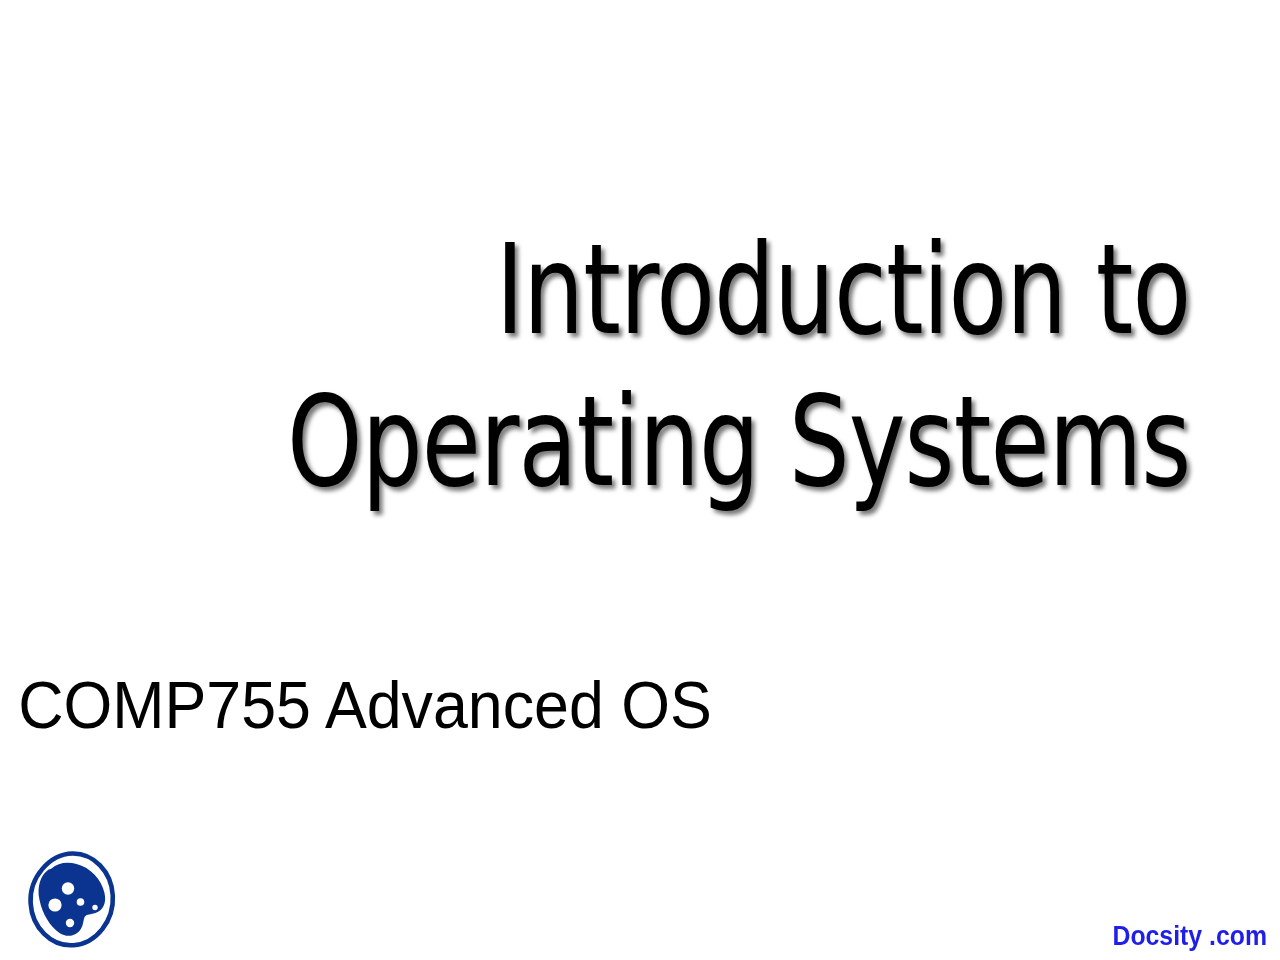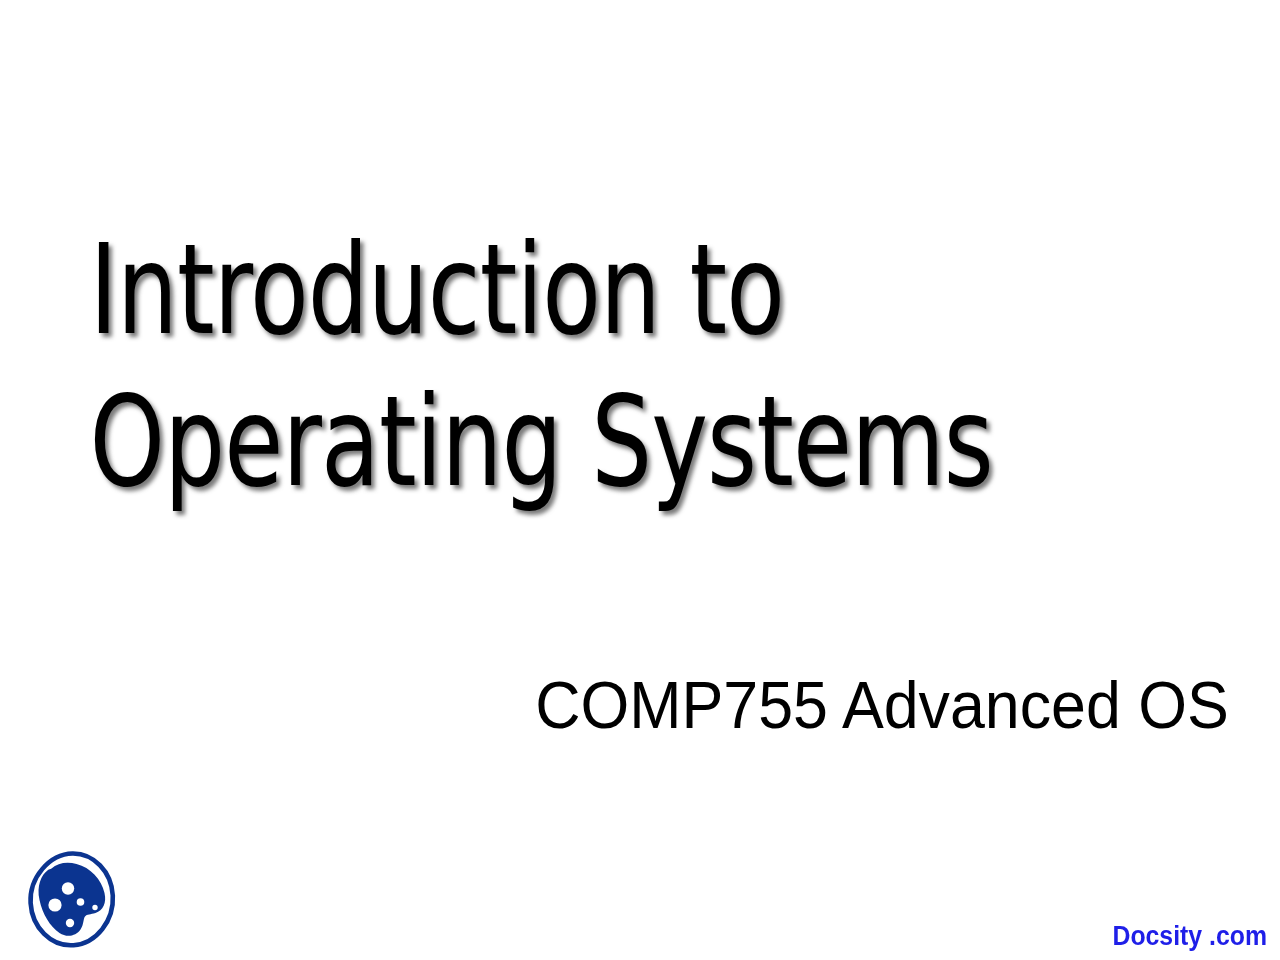--- a/index.html
+++ b/index.html
@@ -16,21 +16,21 @@
     overflow: hidden;
     font-family: "Liberation Sans", sans-serif;
   }
 
   
   .title-block {
     position: absolute;
     left: 0;
     top: 214px;
     width: 1280px;
-    text-align: left;
+    text-align: right;
   }
 
   .title-line {
     display: block;
     font-family: "DejaVu Sans Condensed", "Liberation Sans Narrow", "Liberation Sans", sans-serif;
     font-weight: 400;
     font-size: 124px;
     line-height: 152px;
     letter-spacing: -1px;
     color: #000000;
@@ -39,21 +39,21 @@
     transform: scaleX(0.86);
     transform-origin: center center;
   }
 
   
   .subtitle-block {
     position: absolute;
     left: 0;
     top: 668px;
     width: 1247px;
-    text-align: right;
+    text-align: left;
   }
 
   .subtitle-text {
     display: inline-block;
     font-family: "Liberation Sans", sans-serif;
     font-weight: 400;
     font-size: 66px;
     line-height: 74px;
     letter-spacing: 0px;
     color: #000000;

